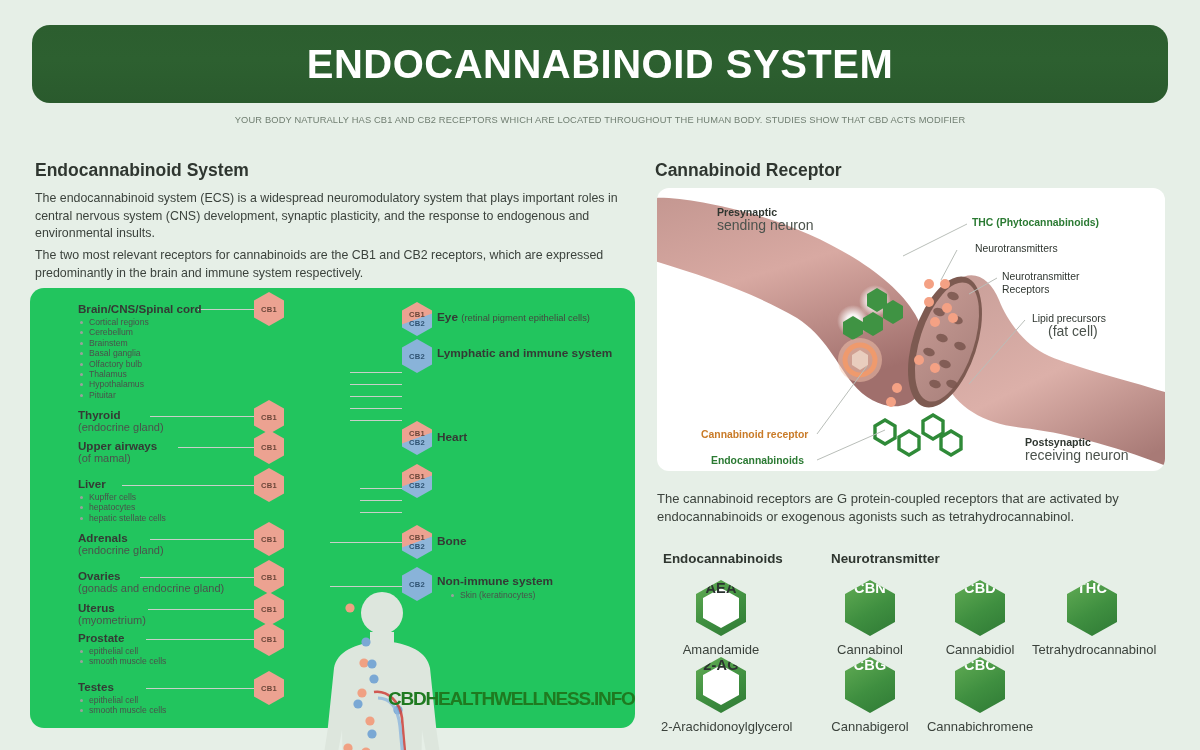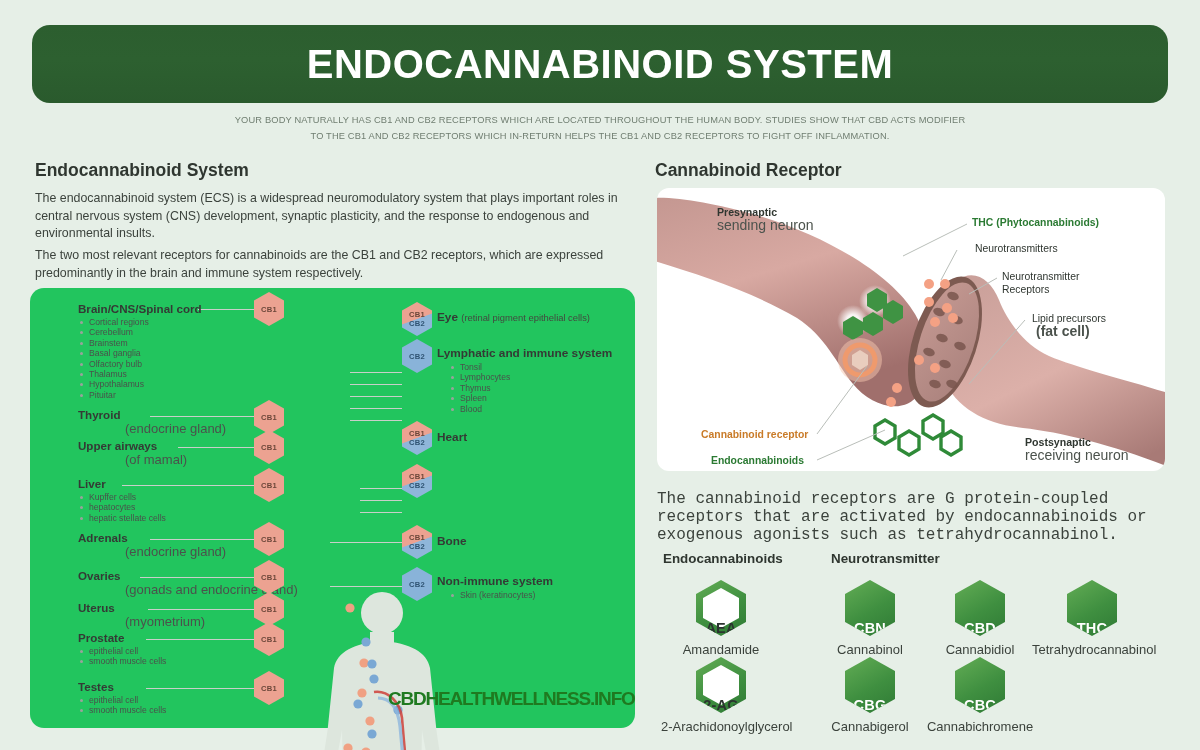--- a/index.html
+++ b/index.html
@@ -33,37 +33,37 @@
     position: absolute; font-size: 17.5px; font-weight: bold; color: #2f3630;
   }
   #h-left { left: 35px; top: 160px; }
   #h-right { left: 655px; top: 160px; }
 
   .body-para {
     position: absolute; color: #3b423c; font-size: 12.4px; line-height: 17.5px;
   }
   #p1 { left: 35px; top: 190px; width: 592px; }
   #p2 { left: 35px; top: 247px; width: 580px; }
-  #p3 { left: 657px; top: 490px; width: 508px; font-size: 16px; line-height: 18px; font-family: Liberation Mono, monospace; }
+  #p3 { left: 657px; top: 490px; width: 508px; font-size: 13px; line-height: 18px; }
 
   
   .card-left {
     position: absolute; left: 30px; top: 288px; width: 605px; height: 440px;
     background: #22c55e; border-radius: 14px;
   }
   
   .card-right {
     position: absolute; left: 657px; top: 188px; width: 508px; height: 283px;
     background: #ffffff; border-radius: 12px; overflow: hidden;
   }
 
   
   .lab-group { position: absolute; }
   .lab-title { font-size: 11.6px; font-weight: bold; color: #343a35; white-space: nowrap; }
-  .lab-sub { font-size: 13px; color: #4b524c; margin-top: 0px; margin-left: 47px; }
+  .lab-sub { font-size: 11px; color: #4b524c; margin-top: 0px; }
   .lab-ul { margin-top: 2px; }
   .lab-ul li {
     list-style: none; font-size: 8.6px; color: #4a514b; line-height: 10.4px;
     padding-left: 11px; position: relative; white-space: nowrap;
   }
   .lab-ul li::before {
     content: ""; position: absolute; left: 2px; top: 4px;
     width: 3px; height: 3px; border-radius: 50%; background: #9aa29b;
   }
 
@@ -108,21 +108,21 @@
 
   
   .grp-h {
     position: absolute; font-size: 13.4px; font-weight: bold; color: #2f3630;
   }
   .cbitem { position: absolute; text-align: center; width: 120px; }
   .cbhex {
     width: 50px; height: 56px; margin: 0 auto;
     clip-path: polygon(50% 0%, 100% 25%, 100% 75%, 50% 100%, 0% 75%, 0% 25%);
     background: linear-gradient(150deg, #63ad55 0%, #3f8f40 55%, #2f7a35 100%);
-    display: flex; align-items: flex-end; justify-content: center;
+    display: flex; align-items: flex-start; justify-content: center;
   }
   .cbhex.hollow { position: relative; }
   .cbhex.hollow::after {
     content: ""; position: absolute; left: 7px; top: 8px; width: 36px; height: 40px;
     clip-path: polygon(50% 0%, 100% 25%, 100% 75%, 50% 100%, 0% 75%, 0% 25%);
     background: #ffffff;
   }
   .cbhex .abbr {
     position: relative; z-index: 2; color: #ffffff;
     font-size: 14.5px; font-weight: bold; letter-spacing: .2px;
@@ -133,21 +133,20 @@
 </head>
 <body>
 
 <div class="page">
 
   <div class="header-bar">
     <div class="header-title">ENDOCANNABINOID SYSTEM</div>
   </div>
   <div class="subtitle">
     <div>YOUR BODY NATURALLY HAS CB1 AND CB2 RECEPTORS WHICH ARE LOCATED THROUGHOUT THE HUMAN BODY. STUDIES SHOW THAT CBD ACTS MODIFIER</div>
-    <div>TO THE CB1 AND CB2 RECEPTORS WHICH IN-RETURN HELPS THE CB1 AND CB2 RECEPTORS TO FIGHT OFF INFLAMMATION.</div>
   </div>
 
   <div class="sect-h" id="h-left">Endocannabinoid System</div>
   <div class="body-para" id="p1">The endocannabinoid system (ECS) is a widespread neuromodulatory system that plays important roles in central nervous system (CNS) development, synaptic plasticity, and the response to endogenous and environmental insults.</div>
   <div class="body-para" id="p2">The two most relevant receptors for cannabinoids are the CB1 and CB2 receptors, which are expressed predominantly in the brain and immune system respectively.</div>
 
   <div class="sect-h" id="h-right">Cannabinoid Receptor</div>
   <div class="body-para" id="p3">The cannabinoid receptors are G protein-coupled receptors that are activated by endocannabinoids or exogenous agonists such as tetrahydrocannabinol.</div>
 
   <div class="card-left">
@@ -322,27 +321,20 @@
         <span>Eye</span>
         <span class="thin">(retinal pigment epithelial cells)</span>
       </div>
     </div>
 
     <div class="hex cb2" style="left:372px; top:51px;">
       <span>CB2</span>
     </div>
     <div class="lab-group" style="left:407px; top:58px;">
       <div class="rlab-title">Lymphatic and immune system</div>
-      <ul class="lab-ul" style="margin-left:12px;">
-        <li>Tonsil</li>
-        <li>Lymphocytes</li>
-        <li>Thymus</li>
-        <li>Spleen</li>
-        <li>Blood</li>
-      </ul>
     </div>
 
     <div class="hex dual" style="left:372px; top:133px;">
       <span class="t1">CB1</span>
       <span class="t2">CB2</span>
     </div>
     <div class="lab-group" style="left:407px; top:142px;">
       <div class="rlab-title">Heart</div>
     </div>
 
@@ -471,21 +463,21 @@
       <div class="s">receiving neuron</div>
     </div>
     <div class="syn-lab syn-green" style="left:315px; top:28px;">THC (Phytocannabinoids)</div>
     <div class="syn-lab" style="left:318px; top:54px;">Neurotransmitters</div>
     <div class="syn-lab" style="left:345px; top:82px;">
       <div>Neurotransmitter</div>
       <div>Receptors</div>
     </div>
     <div class="syn-lab" style="left:375px; top:124px;">
       <div>Lipid precursors</div>
-      <div class="s" style="margin-left:4px;font-weight:bold;">(fat cell)</div>
+      <div class="s" style="margin-left:16px;">(fat cell)</div>
     </div>
     <div class="syn-lab syn-orange" style="left:44px; top:240px;">Cannabinoid receptor</div>
     <div class="syn-lab syn-green" style="left:54px; top:266px;">Endocannabinoids</div>
   </div>
 
   <div class="grp-h" style="left:663px; top:551px;">Endocannabinoids</div>
   <div class="grp-h" style="left:831px; top:551px;">Neurotransmitter</div>
 
   <div class="cbitem" style="left:661px; top:580px;">
     <div class="cbhex hollow">

